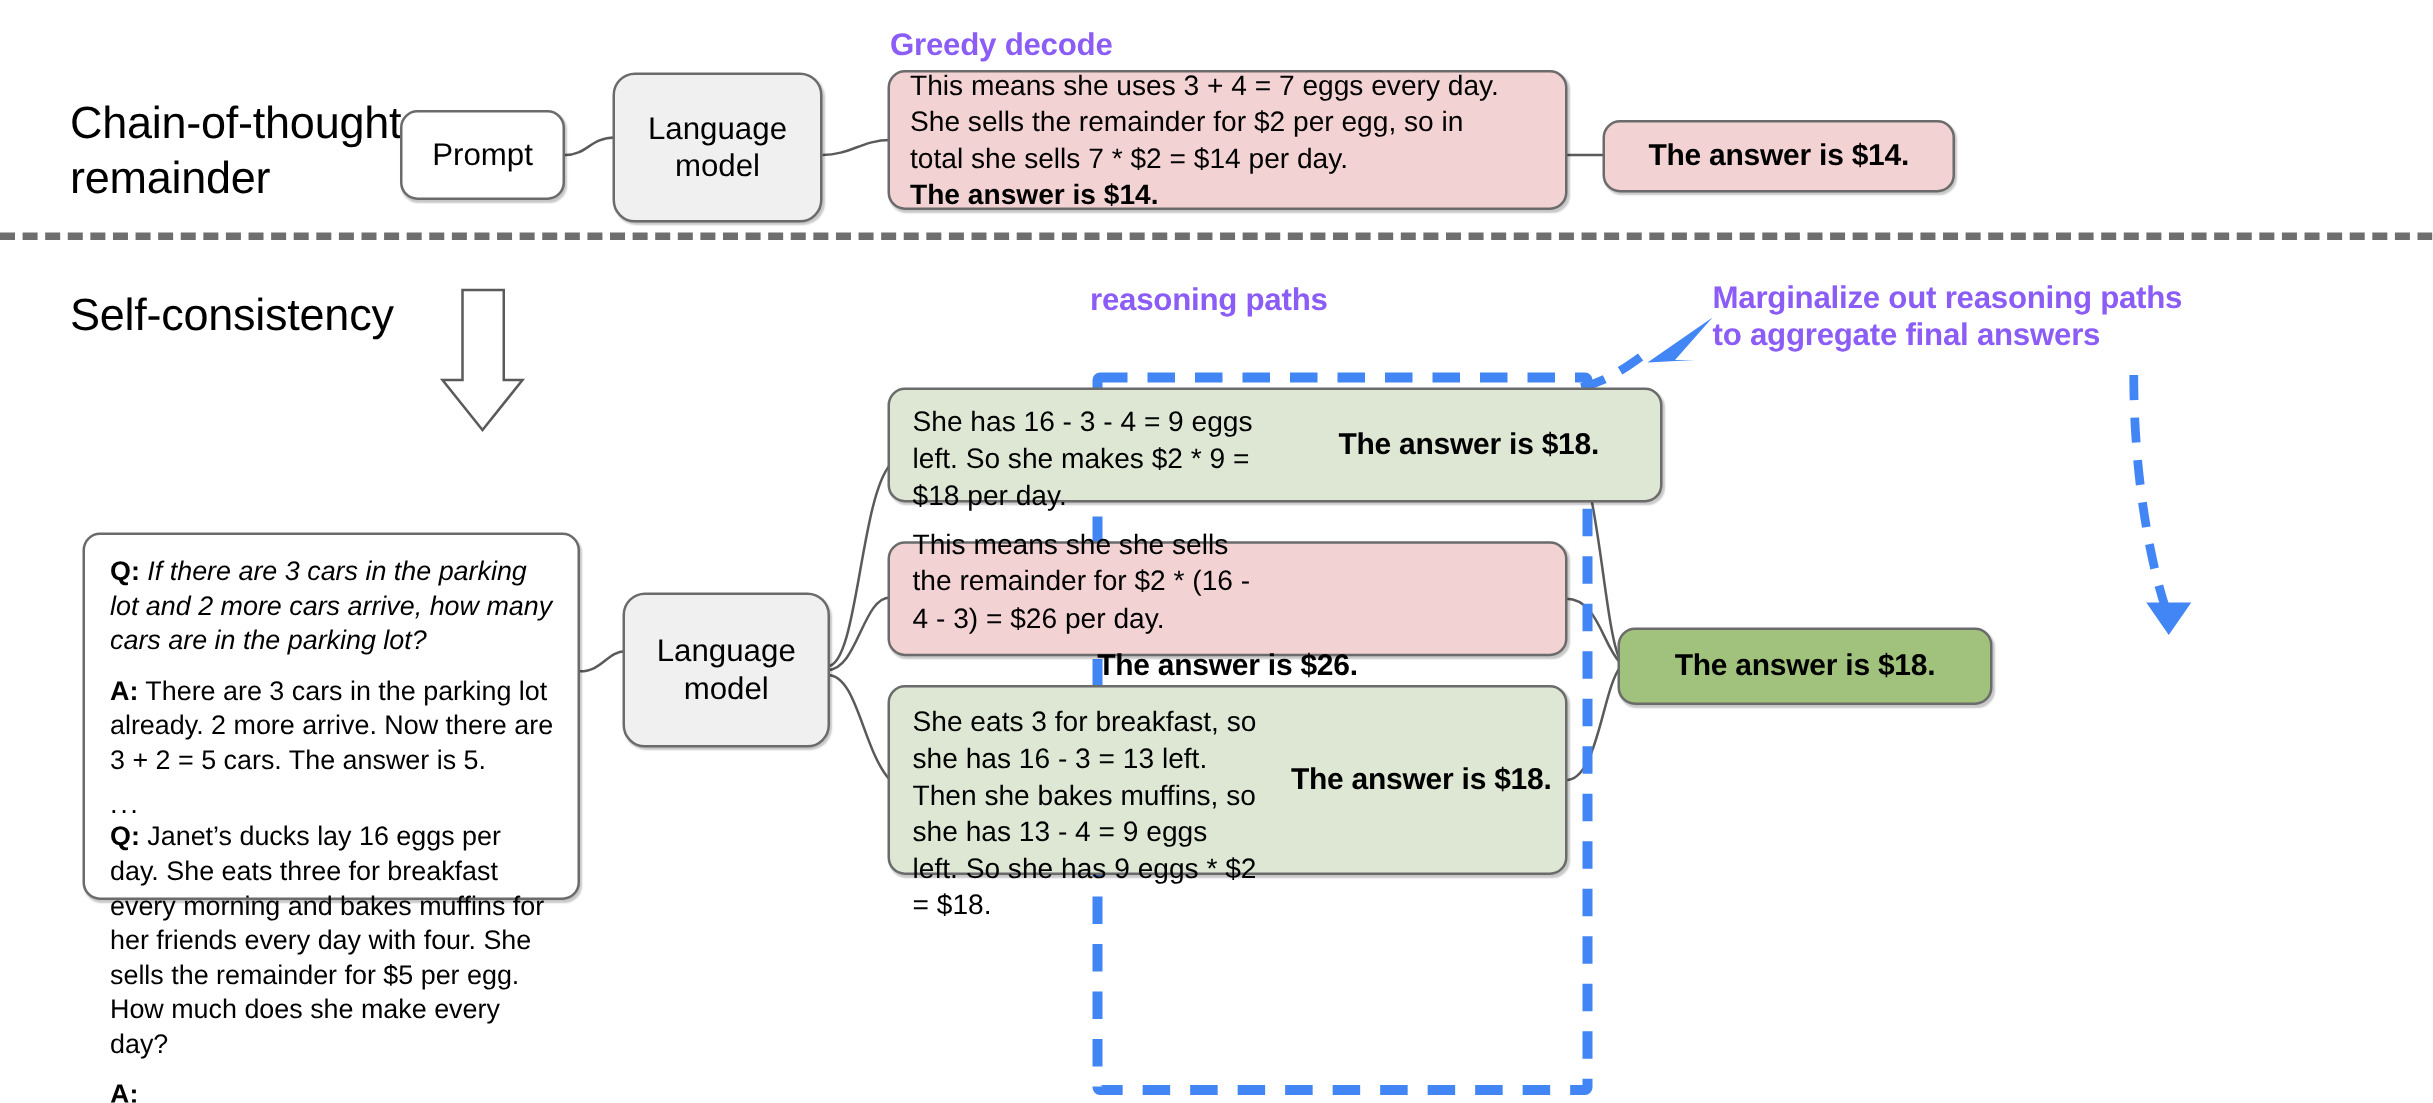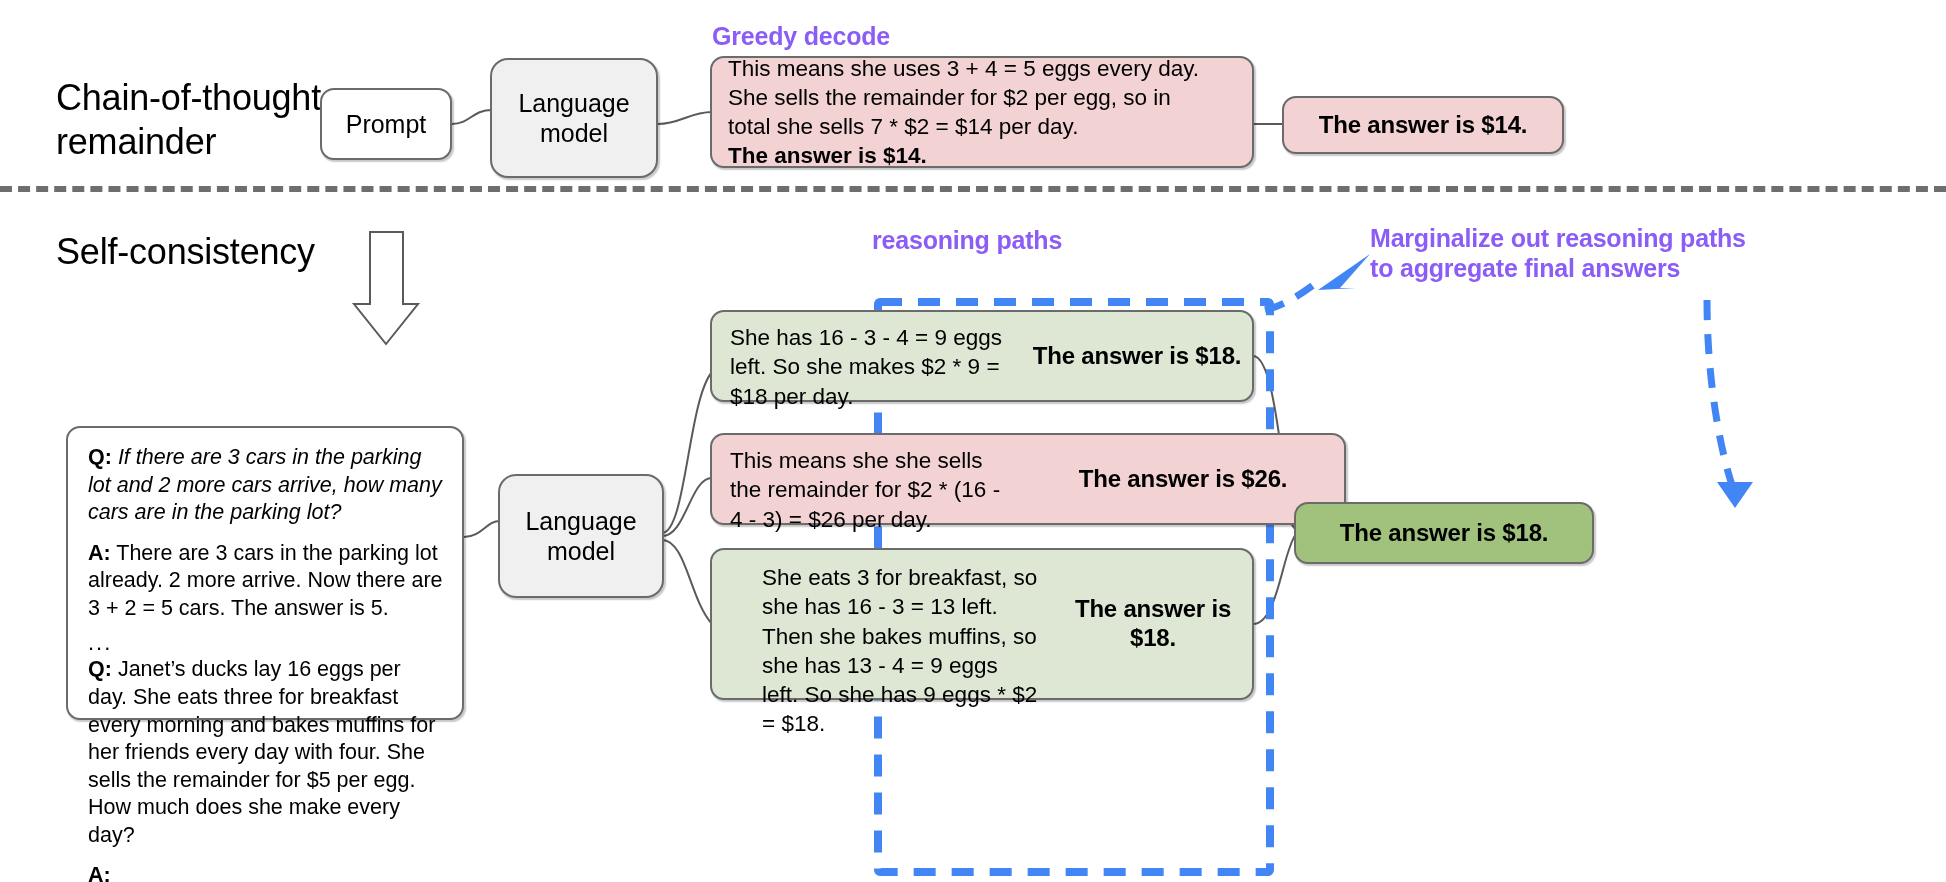--- a/index.html
+++ b/index.html
@@ -111,21 +111,21 @@
     <span>Language</span>
     <span>model</span>
   </div>
 
   <div class="abs blue-cap" style="left:712px;top:22px;width:540px;">
     <span>Greedy decode</span>
   </div>
 
   <div class="abs node pink" style="left:710px;top:56px;width:544px;height:112px;">
     <div class="txt" style="padding:11px 16px;">
-      <div>This means she uses 3 + 4 = 5 eggs every day.</div>
+      <div>This means she uses 3 + 4 = 7 eggs every day.</div>
       <div>She sells the remainder for $2 per egg, so in</div>
       <div>total she sells 7 * $2 = $14 per day.</div>
       <div style="font-weight:bold;">The answer is $14.</div>
     </div>
   </div>
 
   <div class="abs node pink" style="left:1282px;top:96px;width:282px;height:58px;">
     <span class="ans-bold">The answer is $14.</span>
   </div>
 
@@ -161,36 +161,36 @@
         <b>A:</b>
       </p>
     </div>
   </div>
 
   <div class="abs node gray" style="left:498px;top:474px;width:166px;height:124px;flex-direction:column;">
     <span>Language</span>
     <span>model</span>
   </div>
 
-  <div class="abs node green" style="left:710px;top:310px;width:544px;height:92px;align-items:stretch;">
+  <div class="abs node green" style="left:710px;top:310px;width:620px;height:92px;align-items:stretch;">
     <div class="txt" style="width:310px;flex:none;padding:11px 14px 10px 18px;">She has 16 - 3 - 4 = 9 eggs left. So she makes $2 * 9 = $18 per day.</div>
     <div style="flex:1;display:flex;align-items:center;justify-content:center;">
       <span class="ans-bold">The answer is $18.</span>
     </div>
   </div>
 
-  <div class="abs node pink" style="left:710px;top:433px;width:636px;height:92px;align-items:stretch;">
+  <div class="abs node pink" style="left:710px;top:433px;width:544px;height:92px;align-items:stretch;flex-direction:column;">
     <div class="txt" style="width:310px;flex:none;padding:11px 14px 10px 18px;">This means she she sells the remainder for $2 * (16 - 4 - 3) = $26 per day.</div>
     <div style="flex:1;display:flex;align-items:center;justify-content:center;">
       <span class="ans-bold">The answer is $26.</span>
     </div>
   </div>
 
   <div class="abs node green" style="left:710px;top:548px;width:544px;height:152px;align-items:stretch;">
-    <div class="txt" style="width:310px;flex:none;padding:13px 14px 7px 18px;margin-left:32px;">She eats 3 for breakfast, so she has 16 - 3 = 13 left. Then she bakes muffins, so she has 13 - 4 = 9 eggs left. So she has 9 eggs * $2 = $18.</div>
+    <div class="txt" style="width:310px;flex:none;padding:13px 14px 7px 18px;">She eats 3 for breakfast, so she has 16 - 3 = 13 left. Then she bakes muffins, so she has 13 - 4 = 9 eggs left. So she has 9 eggs * $2 = $18.</div>
     <div style="flex:1;display:flex;align-items:center;justify-content:center;">
       <span class="ans-bold">The answer is $18.</span>
     </div>
   </div>
 
   <div class="abs node darkgreen" style="left:1294px;top:502px;width:300px;height:62px;">
     <span class="ans-bold">The answer is $18.</span>
   </div>
 
 </div>

